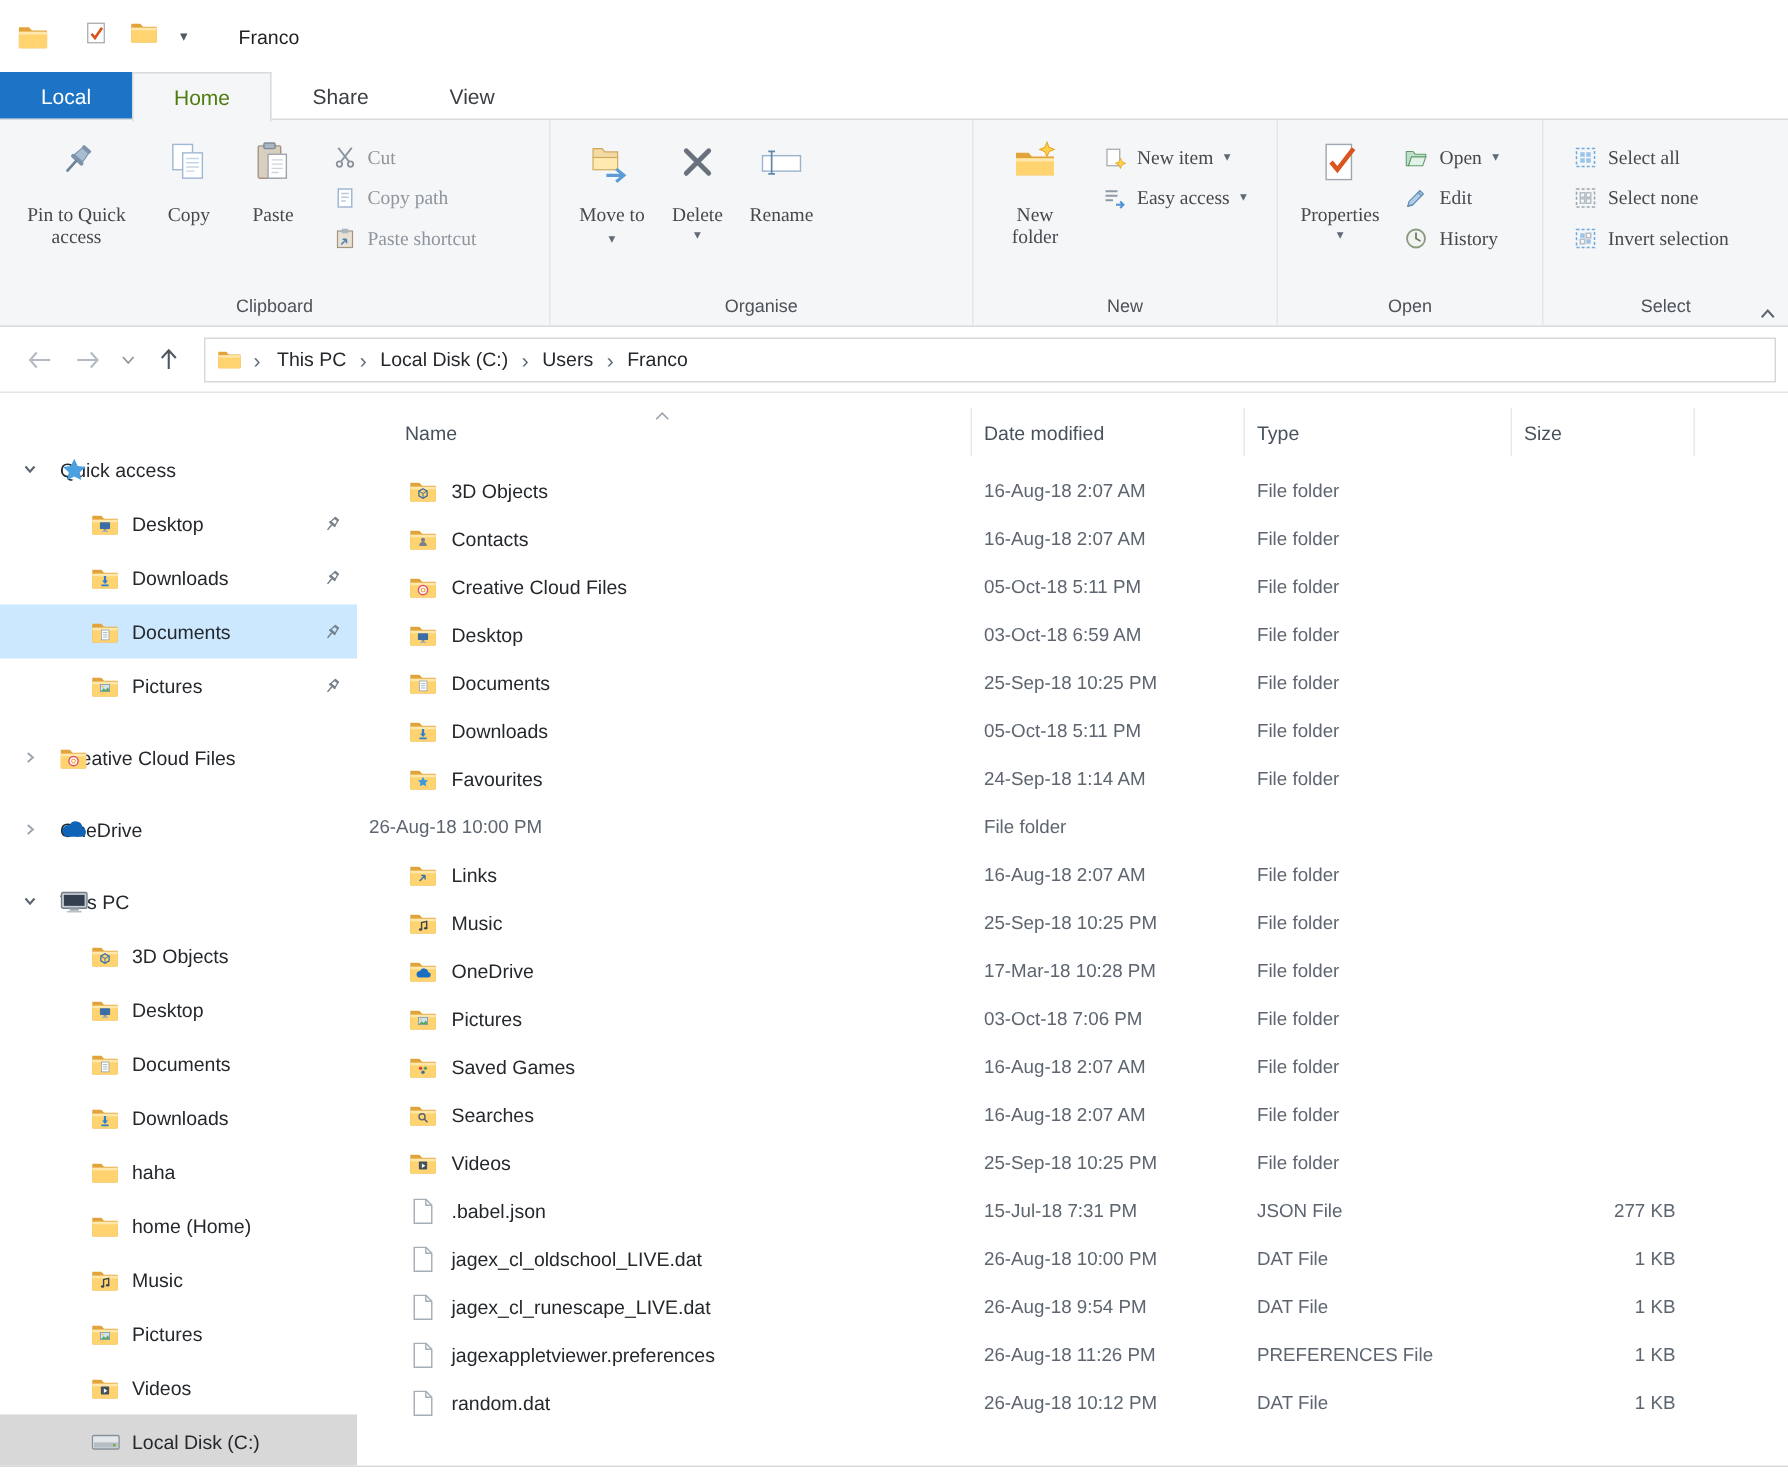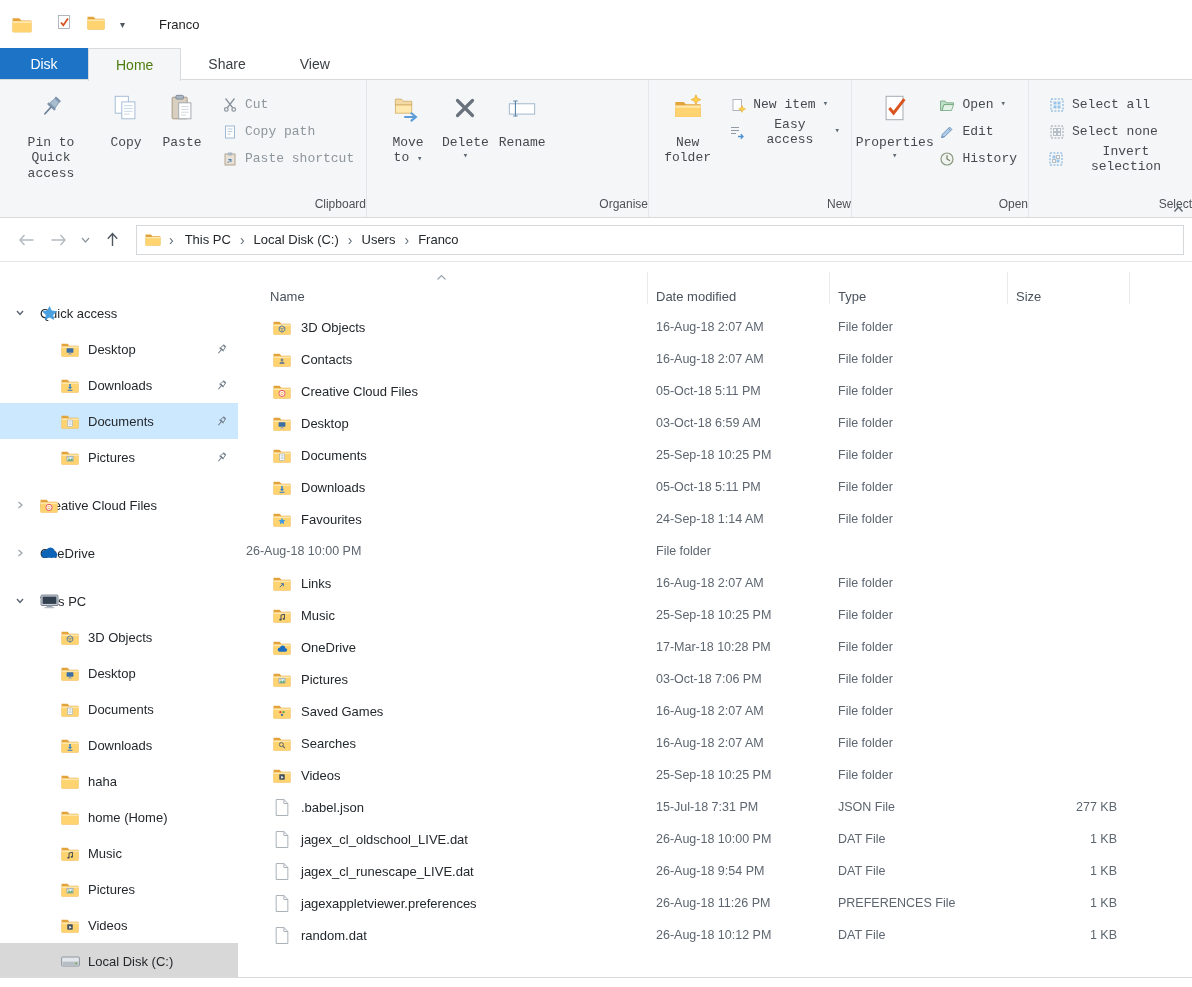--- a/index.html
+++ b/index.html
@@ -1,38 +1,38 @@
 <!DOCTYPE html>
 <html style="--file-tab-blue: #1d74c6; --selection-blue: #cce8ff; --inactive-selection-gray: #d8d8d8; --folder-yellow: #ffd470; --ribbon-bg: #f5f6f7;"><head>
 <meta charset="utf-8">
 <style>
   *{box-sizing:border-box;margin:0;padding:0}
   html,body{width:1192px;height:987px;overflow:hidden}
   body{font-family:"Liberation Sans",sans-serif;background:#fff;color:#1f1f1f;position:relative;cursor:default}
-  button{background:none;border:none;font-family:Liberation Mono, monospace;color:inherit;cursor:default;text-align:center}
+  button{background:none;border:none;font-family:Liberation Serif, serif;color:inherit;cursor:default;text-align:center}
 
   
   .titlebar{height:48px;display:flex;align-items:center;padding-left:12px;background:#fff}
   .tb-win{display:flex;align-items:center}
   .tb-qat{display:flex;align-items:center;gap:15px;margin-left:24px}
   .tb-caret{font-size:10px;color:#4f5760}
   .tb-title{margin-left:34px;font-size:13px;color:#1f1f1f}
 
   
   .tabs{height:32px;display:flex;background:#fff;border-bottom:1px solid #d8dadc;position:relative;z-index:3}
   .tab{padding:0 27px;display:flex;align-items:center;font-size:14px;color:#3c4045}
   .tab-file{width:88px;justify-content:center;background:var(--file-tab-blue,#1d74c6);color:#fff;padding:0}
   .tab.active{background:#f5f6f7;border:1px solid #d8dadc;border-bottom:none;height:33px;margin-bottom:-1px;color:#4d7c0f}
 
   
   .ribbon{height:138px;background:#f5f6f7;border-bottom:1px solid #d8dadc;display:flex;position:relative;z-index:2}
   .rgroup{display:flex;flex-direction:column;height:100%}
   .rgroup + .rgroup{border-left:1px solid #e4e6e9}
   .rg-body{flex:1;display:flex;align-items:flex-start;padding:0 4px}
-  .rg-label{height:22px;font-size:12px;color:#4c5258;text-align:right;padding-top:2px}
+  .rg-label{height:22px;font-size:12px;color:#4c5258;text-align:center;padding-top:2px}
   .g-clipboard{width:366px}.g-organise{width:282px}.g-new{width:203px}.g-open{width:177px}.g-select{flex:1}
   .bigbtn{display:flex;flex-direction:column;align-items:center;padding:12px 5px 0;min-width:56px;font-size:13px;color:#454a50;line-height:1.18}
   .ricon{height:32px;display:flex;align-items:center;justify-content:center;margin-bottom:11px}
   .lbl{display:inline-block;text-align:center}
   .w84{max-width:84px}.w52{max-width:56px}.w46{max-width:48px}
   .vstack{display:flex;flex-direction:column;align-items:flex-start;padding-top:11px;margin-left:4px}
   .smallbtn{display:flex;align-items:center;gap:7px;height:27px;padding:0 7px;font-size:13px;color:#454a50}
   .smallbtn .sic{width:17px;display:flex;justify-content:center}
   .dim{color:#8d959d}
   .caret{font-size:9px;color:#5f6a75;line-height:1}
@@ -57,21 +57,21 @@
   .side-item .slabel{margin-left:40px}
   .side-item.depth1 .sicon{left:60px}
   .side-item.depth1 .slabel{margin-left:88px}
   .side-item .pin{position:absolute;right:10px;display:flex}
   .side-item.selected{background:var(--selection-blue,#cce8ff)}
   .side-item.highlight{background:var(--inactive-selection-gray,#d8d8d8)}
   .side-item.gap{margin-top:12px}
 
   .main{position:absolute;left:238px;right:0;top:0;bottom:0}
   .list-header{display:grid;grid-template-columns:410px 182px 178px 122px 1fr;height:32px;margin-top:10px;font-size:13px;color:#49525c}
-  .hcell{display:flex;align-items:flex-end;border-right:1px solid #e7e9eb;padding-left:8px;position:relative}
+  .hcell{display:flex;align-items:center;border-right:1px solid #e7e9eb;padding-left:8px;position:relative}
   .hcell.h-name{padding-left:32px}
   .hcell.blank{border-right:none}
   .sortcaret{position:absolute;left:198px;top:2px;display:flex}
   .rows{margin-top:7px}
   .row{display:grid;grid-template-columns:410px 182px 178px 122px 1fr;height:32px;align-items:center}
   .c-name{display:flex;align-items:center;gap:10px;padding-left:34px;font-size:13px;color:#24282c;white-space:nowrap}
   .c-name .fic{width:19px;display:flex;justify-content:center}
   .c-date,.c-type{font-size:12.5px;color:#5d6670;padding-left:8px;white-space:nowrap}
   .c-size{font-size:12.5px;color:#5d6670;text-align:right;padding-right:13px;white-space:nowrap}
   .statusbar{position:absolute;left:0;right:0;bottom:0;height:10px;background:#fff;border-top:1px solid #d8dadc}
@@ -96,21 +96,21 @@
           <path d="M.5 1.6 H6.2 L7.9 3.5 H16 a.5 .5 0 0 1 .5 .5 V13 a.5 .5 0 0 1 -.5 .5 H1 a.5 .5 0 0 1 -.5 -.5 Z" fill="#e2a33d"></path>
           <rect x=".5" y="4.2" width="16" height="9.3" rx=".6" fill="#ffd470"></rect>
           <rect x=".5" y="4.2" width="16" height="1.5" rx=".6" fill="#ffe8ad"></rect>
         </svg></span>
     <span class="tb-caret">▾</span>
   </span>
   <span class="tb-title">Franco</span>
 </div>
 
 <div class="tabs">
-  <div class="tab tab-file">Disk</div>
+  <div class="tab tab-file">Local</div>
   <div class="tab active">Home</div>
   <div class="tab">Share</div>
   <div class="tab">View</div>
 </div>
 
 <div class="ribbon">
 
   <div class="rgroup g-clipboard">
     <div class="rg-body">
       <button class="bigbtn" style="min-width:94px">

